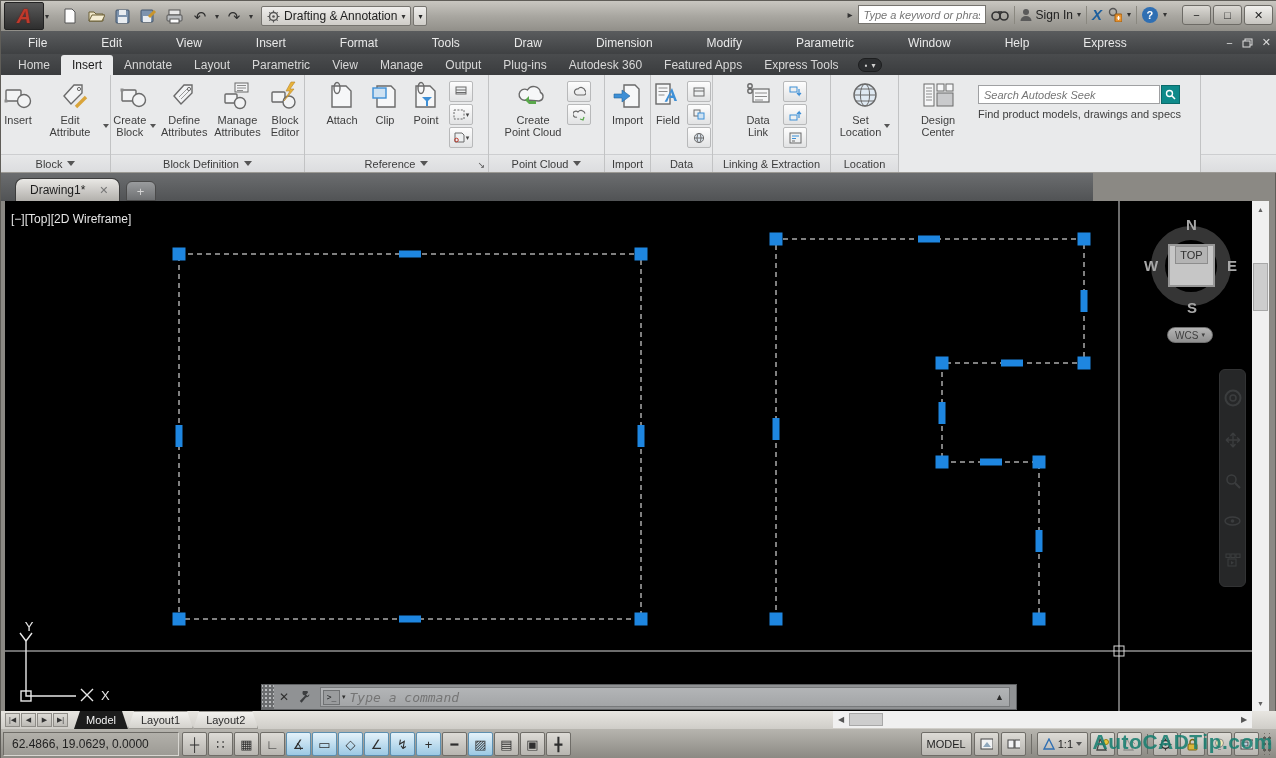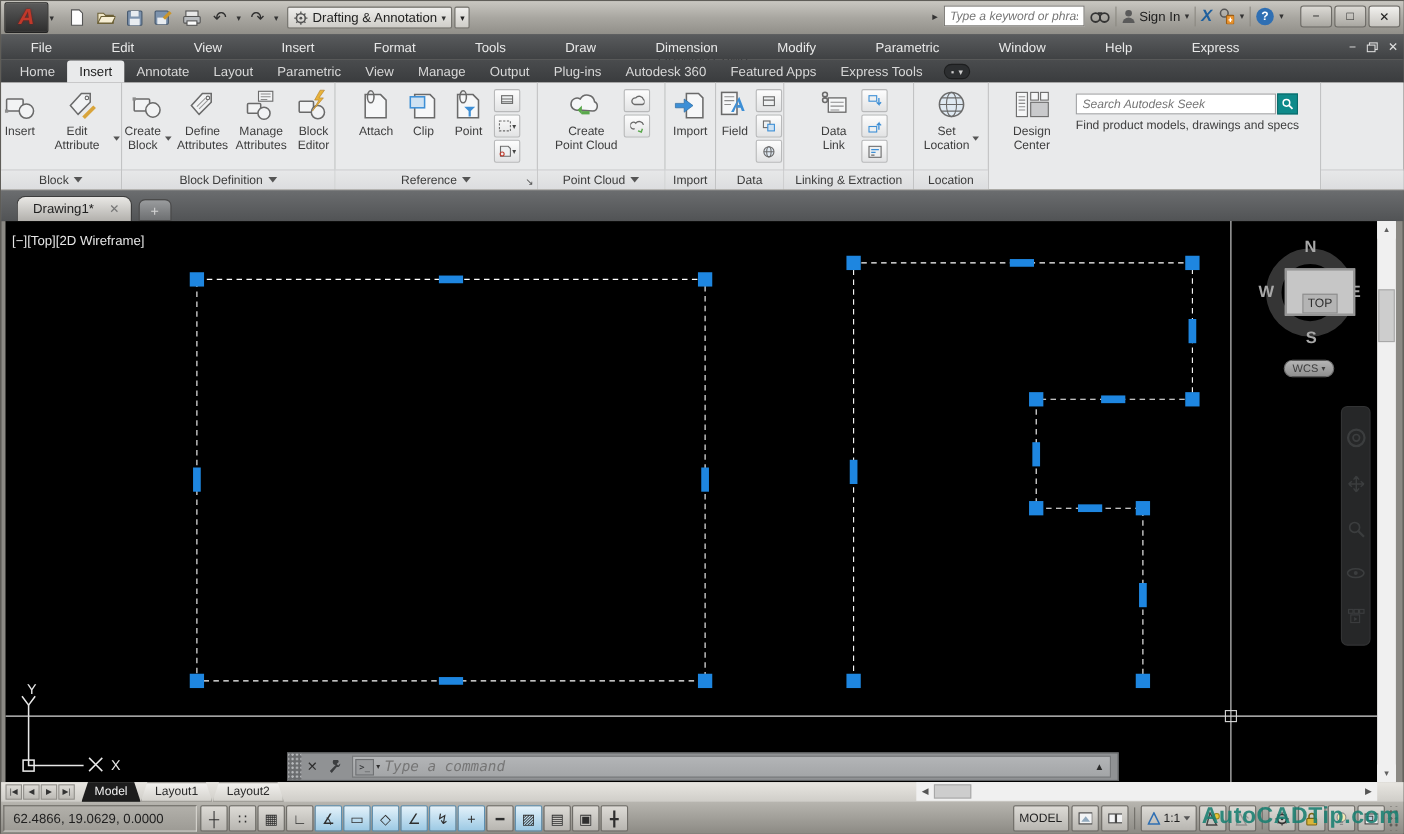--- a/index.html
+++ b/index.html
@@ -73,21 +73,21 @@
     background:linear-gradient(#fdfdfd,#e2e3e4); display:flex; align-items:center; justify-content:center; gap:1px; }
   .sbtn .sd { font-size:7px; color:#444; }
   .seek-row { display:flex; align-items:center; margin-top:6px; }
   .seek-input { width:182px; height:19px; border:1px solid #9fa0a2; background:#fff; font-size:11px;
     font-style:italic; color:#666; padding:0 5px; font-family:"Liberation Sans", sans-serif; }
   .seek-btn { width:19px; height:19px; background:#0e8a8a; border:1px solid #0a6a6a;
     display:flex; align-items:center; justify-content:center; margin-left:1px; }
   .seek-hint { font-size:11px; color:#3e3e3e; margin-top:4px; }
 
   
-  .filetabs { position:absolute; left:0; top:172px; width:1276px; height:28px;
+  .filetabs { position:absolute; left:0; top:172px; width:1092px; height:28px;
     background:linear-gradient(#6b6d6f,#515355); display:flex; align-items:flex-end; padding-left:14px; }
   .ftab { height:23px; padding:0 10px 0 14px; display:flex; align-items:center; gap:14px;
     background:linear-gradient(#e9e8e5,#b2b0ac); border:1px solid #3c3c3c; border-bottom:none;
     border-radius:8px 8px 0 0; font-size:12px; color:#1e1e1e; }
   .ftab .x { color:#777; font-size:11px; }
   .ftab-plus { width:30px; height:20px; margin-left:6px; background:linear-gradient(#9a9c9e,#6e7072);
     border:1px solid #4a4a4a; border-radius:6px 6px 0 0; display:flex; align-items:center; justify-content:center;
     color:#d5d5d5; font-size:13px; }
 
   
@@ -101,22 +101,22 @@
   .pickbox { fill:none; stroke:#d9d9d9; stroke-width:1; }
   .ucs { stroke:#e8e8e8; stroke-width:1.4; fill:none; }
   .ucs-text { fill:#e8e8e8; font-size:13px; font-family:"Liberation Sans",sans-serif; }
 
   .viewcube { position:absolute; left:1143px; top:18px; width:95px; height:95px; }
   .vc-ring { position:absolute; left:7px; top:7px; width:80px; height:80px; border-radius:50%;
     border:14px solid #353535; }
   .vc-letter { position:absolute; color:#a8a8a8; font-weight:bold; font-size:15px; }
   .vc-n { left:42px; top:-3px; } .vc-s { left:43px; bottom:-2px; }
   .vc-w { left:0px; top:38px; } .vc-e { right:2px; top:38px; }
-  .vc-face { position:absolute; left:24px; top:25px; width:64px; height:43px; background:#c6c6c6;
-    border:2px solid #969696; display:flex; align-items:flex-end; justify-content:center; }
+  .vc-face { position:absolute; left:24px; top:25px; width:47px; height:43px; background:#c6c6c6;
+    border:2px solid #969696; display:flex; align-items:flex-start; justify-content:center; }
   .vc-face-inner { background:#b4b4b4; border:1px solid #8d8d8d; padding:2px 4px; font-size:11px; color:#2e2e2e; }
   .wcs-pill { position:absolute; left:1166px; top:126px; width:46px; height:16px; border-radius:8px;
     background:linear-gradient(#b5b5b5,#8f8f8f); border:1px solid #6f6f6f; display:flex; align-items:center;
     justify-content:center; gap:3px; font-size:10px; color:#3e3e3e; }
   .wcs-pill .d { font-size:7px; color:#3e3e3e; }
 
   .navbar { position:absolute; left:1218px; top:168px; width:27px; height:218px; background:#262728;
     border:1px solid #323334; border-radius:6px; display:flex; flex-direction:column; align-items:center;
     justify-content:space-around; padding:6px 0; }
   .navbar svg { opacity:.45; display:block; }

